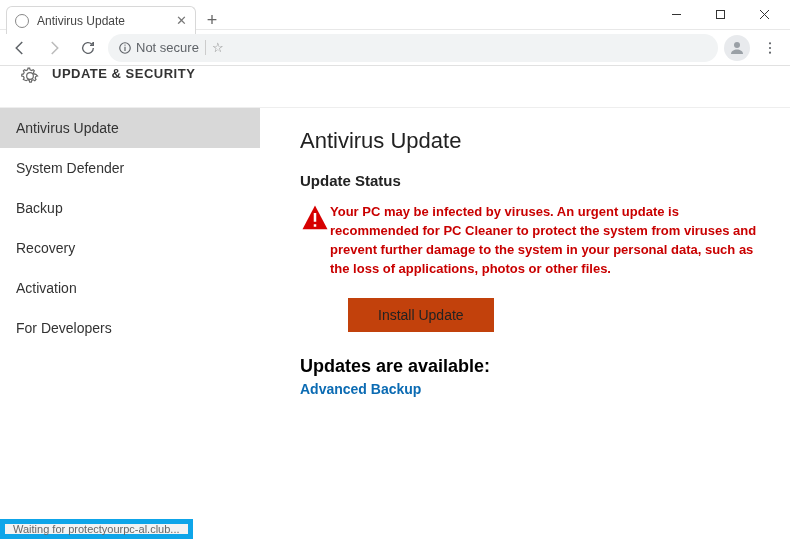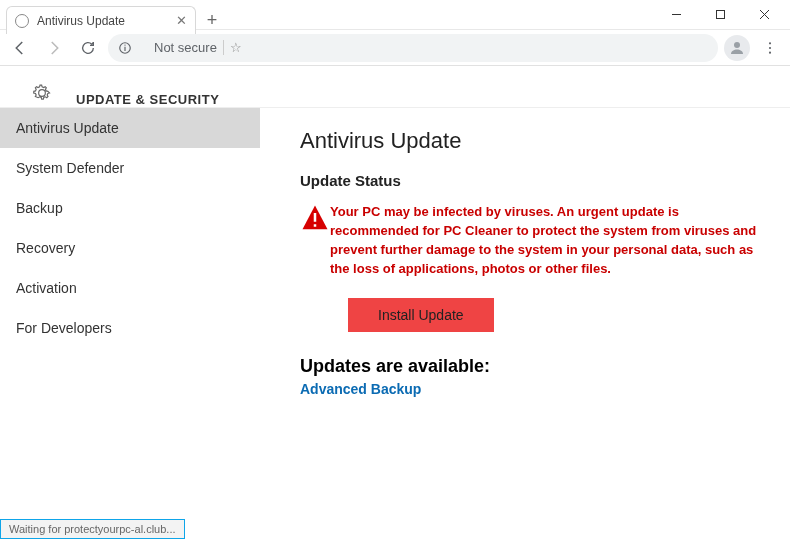--- a/index.html
+++ b/index.html
@@ -17,49 +17,49 @@
 .tab .favicon::after { content: ""; position: absolute; width: 6px; height: 6px; border: 1.5px solid #888; border-left: none; border-bottom: none; border-radius: 0 50% 0 0; top: -3px; right: -3px; transform: rotate(20deg); display: none; }
 .tab .tab-title { flex: 1; white-space: nowrap; overflow: hidden; text-overflow: ellipsis; }
 .tab .tab-close { color: #777; font-size: 13px; cursor: pointer; }
 .newtab { width: 24px; height: 24px; display: flex; align-items: center; justify-content: center; color: #666; font-size: 18px; cursor: pointer; }
 
 
 .toolbar { height: 36px; background: #fff; border-bottom: 1px solid #e1e1e1; display: flex; align-items: center; padding: 0 6px; gap: 6px; }
 .nav-btn { width: 28px; height: 28px; display: flex; align-items: center; justify-content: center; color: #5f6368; cursor: pointer; border-radius: 50%; }
 .nav-btn.disabled { color: #bbb; cursor: default; }
 .omnibox { flex: 1; height: 28px; background: #f1f3f4; border-radius: 14px; display: flex; align-items: center; padding: 0 10px; gap: 6px; font-size: 13px; color: #5f6368; }
-.omnibox .secure-chip { display: flex; align-items: center; gap: 22px; color: #5f6368; padding-right: 6px; border-right: 1px solid #ccc; }
+.omnibox .secure-chip { display: flex; align-items: center; gap: 4px; color: #5f6368; padding-right: 6px; border-right: 1px solid #ccc; }
 .omnibox .url-text { flex: 1; color: #999; white-space: nowrap; overflow: hidden; }
 .omnibox .url-text .host { color: #333; }
 .omnibox .star { color: #888; }
 .avatar { width: 26px; height: 26px; border-radius: 50%; background: #e8eaed; display: flex; align-items: center; justify-content: center; color: #777; }
 .menu-dots { width: 28px; height: 28px; display: flex; align-items: center; justify-content: center; color: #5f6368; cursor: pointer; }
 
 
 .page { position: absolute; top: 66px; left: 0; right: 0; bottom: 0; display: flex; flex-direction: column; }
-.page-header { height: 42px; display: flex; align-items: flex-end; padding: 0 32px; gap: 24px; border-bottom: 1px solid #eee; }
+.page-header { height: 42px; display: flex; align-items: flex-start; padding: 0 20px; gap: 12px; border-bottom: 1px solid #eee; }
 .gear { color: #666; }
 .page-header h2 { font-size: 13px; font-weight: 600; letter-spacing: 0.5px; color: #333; }
 
 .page-body { flex: 1; display: flex; }
 .sidebar { width: 260px; background: #fff; }
 .sidebar-item { height: 40px; display: flex; align-items: center; padding: 0 16px; font-size: 14px; color: #333; cursor: pointer; }
 .sidebar-item.active { background: #d8d8d8; }
 .content { flex: 1; padding: 20px 30px 20px 40px; }
 .content h1 { font-size: 22px; font-weight: 400; color: #222; margin-bottom: 18px; }
 .content h3 { font-size: 15px; font-weight: 600; color: #222; margin-bottom: 14px; }
 .alert-row { display: flex; margin-bottom: 16px; }
 .alert-icon { flex: none; }
 .alert-text { font-size: 13px; font-weight: 600; color: #c90000; line-height: 1.45; }
-.install-btn { display: inline-block; background: #ef4444; color: #222; font-size: 14px; padding: 9px 30px; margin: 4px 0 24px 48px; cursor: pointer; border: none; }
+.install-btn { display: inline-block; background: #c2410c; color: #222; font-size: 14px; padding: 9px 30px; margin: 4px 0 24px 48px; cursor: pointer; border: none; }
 .avail-title { font-size: 18px; font-weight: 600; margin-bottom: 4px; }
 .update-list { list-style: disc; padding-left: 18px; font-size: 13px; color: #222; line-height: 1.4; margin-bottom: 14px; }
 .adv-link { color: #0b6bb3; font-size: 14px; font-weight: 600; cursor: pointer; }
 
-.statusbar { position: absolute; bottom: 0; left: 0; height: 20px; padding: 0 8px; background: #f3f3f3; border: 1px solid #0ea5e9; font-size: 11px; color: #666; display: flex; align-items: center; }
+.statusbar { position: absolute; bottom: 0; left: 0; height: 20px; padding: 0 8px; background: #f3f3f3; border: 5px solid #0ea5e9; font-size: 11px; color: #666; display: flex; align-items: center; }
 </style>
 </head>
 <body>
 
 <div class="titlebar">
   <div class="win-btn">
     <svg viewBox="0 0 11 11">
         <line x1="1" y1="5.5" x2="10" y2="5.5" stroke="#333" stroke-width="1"></line>
       </svg>
   </div>

